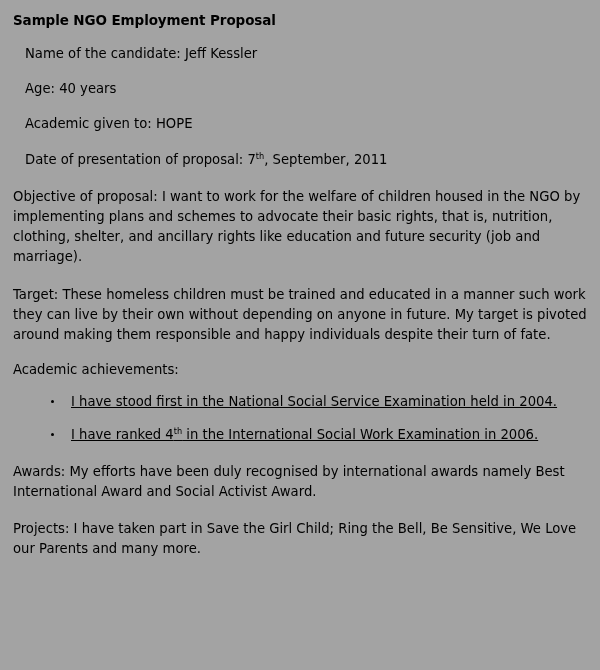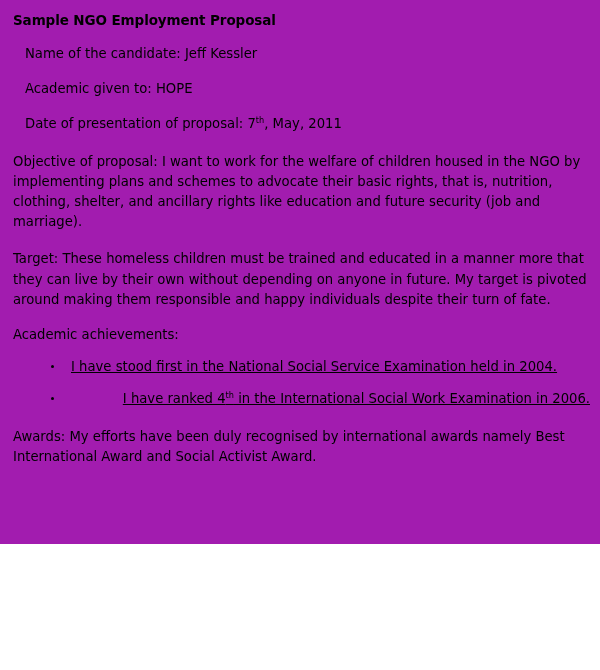--- a/index.html
+++ b/index.html
@@ -9,24 +9,24 @@
   }
   body {
     width: 600px;
     height: 670px;
     font-family: "DejaVu Sans", sans-serif;
     color: #000000;
     overflow: hidden;
   }
   .page {
     width: 600px;
-    height: 544px;
+    height: 670px;
     box-sizing: border-box;
     padding: 10px 10px 0 13px;
-    background: #a21caf;
+    background: #a3a3a3;
   }
   .doc-title {
     font-size: 13.5px;
     font-weight: bold;
     line-height: 20px;
     margin: 0 0 14px 0;
     letter-spacing: -0.1px;
   }
   .para {
     font-size: 13.2px;
@@ -53,21 +53,20 @@
   ul.bullets li {
     position: relative;
     font-size: 13.2px;
     line-height: 20.2px;
     padding-left: 58px;
     margin-bottom: 12px;
     max-width: 580px;
   }
   ul.bullets li:last-child {
     margin-bottom: 0;
-    text-align: right;
   }
   ul.bullets li .dot {
     position: absolute;
     left: 38px;
     top: 8px;
     width: 3px;
     height: 3px;
     background: #000000;
     border-radius: 50%;
   }
@@ -81,36 +80,38 @@
   }
 </style>
 </head>
 <body>
 
 <div class="page">
 
   <h1 class="doc-title">Sample NGO Employment Proposal</h1>
 
   <p class="label-line">Name of the candidate: Jeff Kessler</p>
+  <p class="label-line">Age: 40 years</p>
   <p class="label-line">Academic given to: HOPE</p>
 
-  <p class="label-line"><span>Date of presentation of proposal: 7</span><sup>th</sup><span>, May, 2011</span></p>
+  <p class="label-line"><span>Date of presentation of proposal: 7</span><sup>th</sup><span>, September, 2011</span></p>
 
   <p class="para">Objective of proposal: I want to work for the welfare of children housed in the NGO by implementing plans and schemes to advocate their basic rights, that is, nutrition, clothing, shelter, and ancillary rights like education and future security (job and marriage).</p>
 
-  <p class="para">Target: These homeless children must be trained and educated in a manner more that they can live by their own without depending on anyone in future. My target is pivoted around making them responsible and happy individuals despite their turn of fate.</p>
+  <p class="para">Target: These homeless children must be trained and educated in a manner such work they can live by their own without depending on anyone in future. My target is pivoted around making them responsible and happy individuals despite their turn of fate.</p>
 
   <p class="section-head">Academic achievements:</p>
 
   <ul class="bullets">
     <li>
       <span class="dot"></span><span>I have stood first in the National Social Service Examination held in 2004.</span><sup></sup><span></span>
     </li>
     <li>
       <span class="dot"></span><span>I have ranked 4</span><sup>th</sup><span> in the International Social Work Examination in 2006.</span>
     </li>
   </ul>
 
 
   <p class="para">Awards: My efforts have been duly recognised by international awards namely Best International Award and Social Activist Award.</p>
 
+  <p class="para">Projects: I have taken part in Save the Girl Child; Ring the Bell, Be Sensitive, We Love our Parents and many more.</p>
 
 </div>
 
 </body></html>

